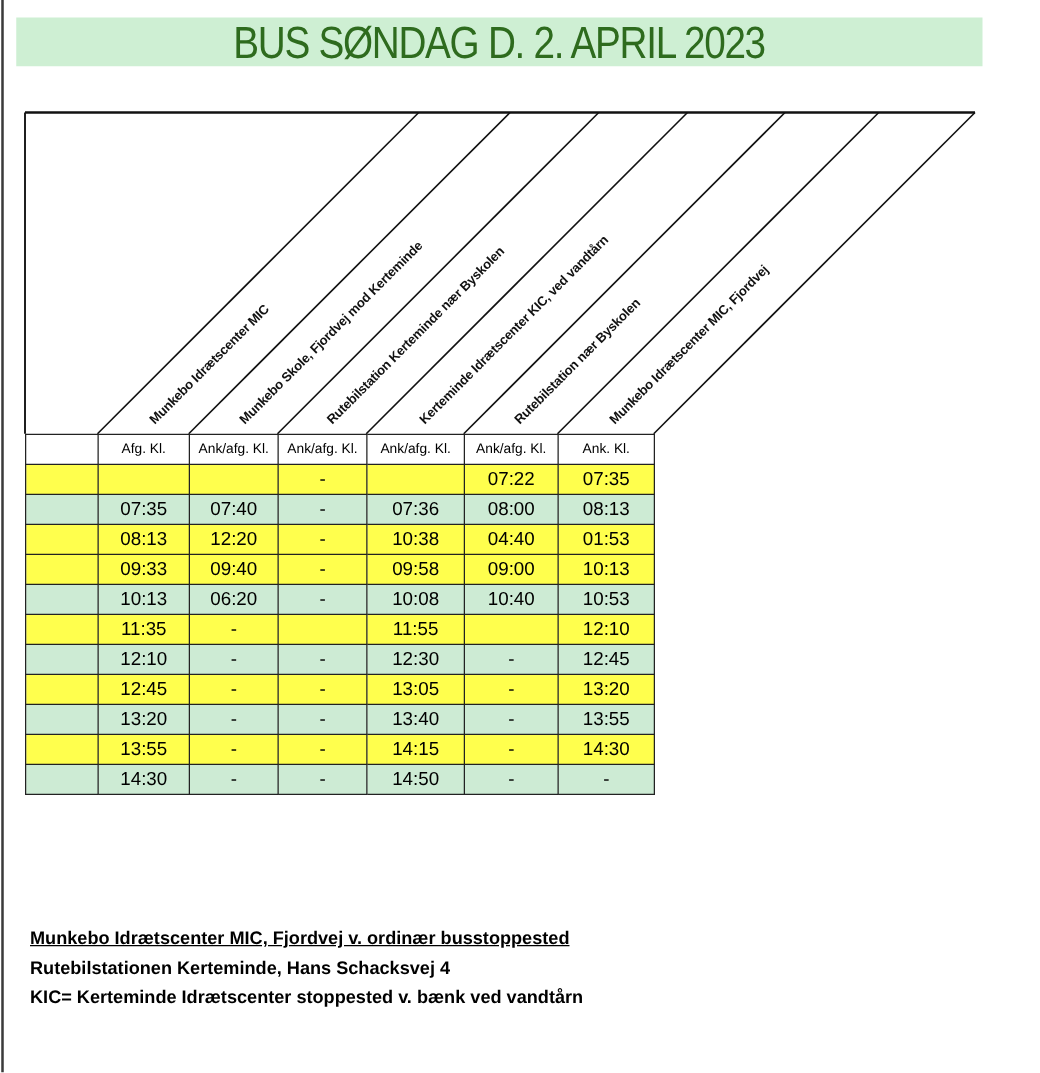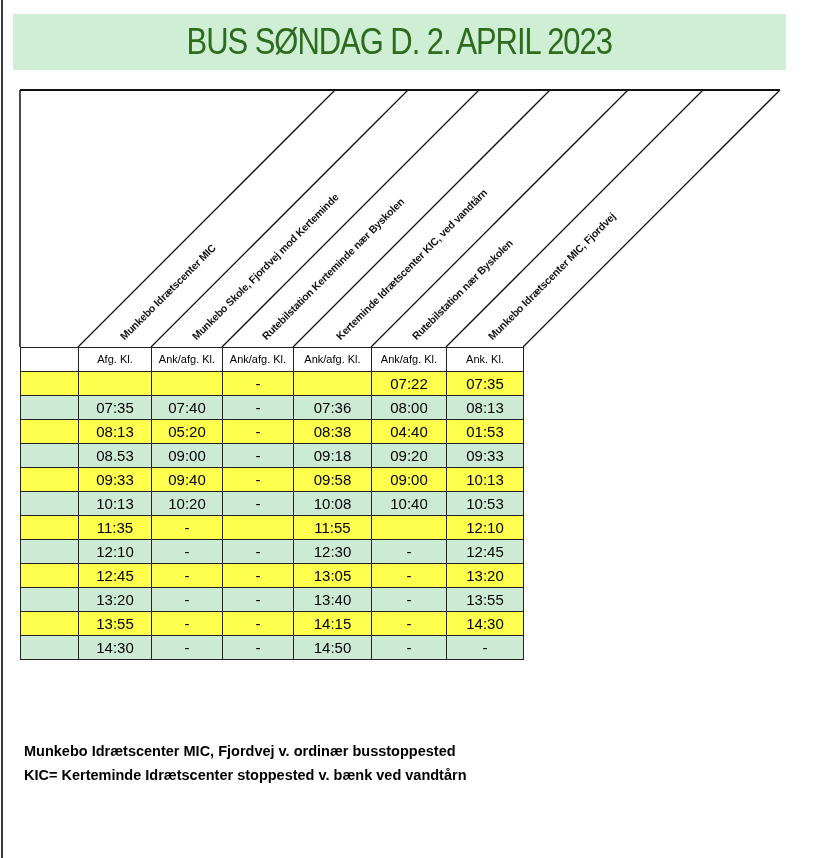--- a/index.html
+++ b/index.html
@@ -1,18 +1,18 @@
 <!DOCTYPE html>
 <html><head>
 <meta charset="utf-8">
 <style>
   html, body { margin:0; padding:0; background:#ffffff; }
   body { width:832px; height:858px; position:relative; overflow:hidden; font-family:"Liberation Sans", sans-serif; color:#000; }
   .page-border { position:absolute; left:1px; top:0; width:2px; height:858px; background:#3a3a3a; }
-  .title-banner { position:absolute; left:13px; top:14px; width:773px; height:56px; background:#ceefd3; display:flex; align-items:center; justify-content:center; }
+  .title-banner { position:absolute; left:13px; top:14px; width:773px; height:39px; background:#ceefd3; display:flex; align-items:center; justify-content:center; }
   .title-text { font-family:"Liberation Sans Narrow","Liberation Sans", sans-serif; font-size:36px; color:#2e6b1e; letter-spacing:-1.2px; transform:scaleX(0.86); white-space:nowrap; }
   svg.header-svg { position:absolute; left:0; top:0; }
   .diag-label { position:absolute; font-size:10.5px; font-weight:bold; white-space:nowrap; transform-origin:0 100%; transform:rotate(-45deg); color:#111; letter-spacing:-0.2px; }
   table.schedule { position:absolute; left:20px; top:347px; border-collapse:collapse; table-layout:fixed; }
   table.schedule td { border:1.5px solid #222; padding:0; text-align:center; height:23px; font-size:15px; line-height:23px; }
   table.schedule tr.subhead td { font-size:11px; background:#fff; }
   tr.yellow td { background:#ffff4d; }
   tr.green td { background:#cdebd4; }
   .footnotes { position:absolute; left:24px; top:740px; font-weight:bold; font-size:14.5px; line-height:23.5px; width:500px; overflow:hidden; white-space:nowrap; }
 </style>
@@ -80,48 +80,39 @@
         <td>07:35</td>
         <td>07:40</td>
         <td>-</td>
         <td>07:36</td>
         <td>08:00</td>
         <td>08:13</td>
   </tr>
   <tr class="yellow">
     <td></td>
         <td>08:13</td>
-        <td>05:20</td>
+        <td>12:20</td>
         <td>-</td>
-        <td>08:38</td>
+        <td>10:38</td>
         <td>04:40</td>
         <td>01:53</td>
-  </tr>
-  <tr class="green">
-    <td></td>
-        <td>08.53</td>
-        <td>09:00</td>
-        <td>-</td>
-        <td>09:18</td>
-        <td>09:20</td>
-        <td>09:33</td>
   </tr>
   <tr class="yellow">
     <td></td>
         <td>09:33</td>
         <td>09:40</td>
         <td>-</td>
         <td>09:58</td>
         <td>09:00</td>
         <td>10:13</td>
   </tr>
   <tr class="green">
     <td></td>
         <td>10:13</td>
-        <td>10:20</td>
+        <td>06:20</td>
         <td>-</td>
         <td>10:08</td>
         <td>10:40</td>
         <td>10:53</td>
   </tr>
   <tr class="yellow">
     <td></td>
         <td>11:35</td>
         <td>-</td>
         <td></td>
@@ -171,15 +162,16 @@
         <td>-</td>
         <td>-</td>
         <td>14:50</td>
         <td>-</td>
         <td>-</td>
   </tr>
 </tbody>
   </table>
 
 <div class="footnotes">
-  <div style="width:452px; overflow:hidden;">Munkebo Idrætscenter MIC, Fjordvej v. ordinær busstoppested</div>
+  <div style="width:452px; overflow:hidden;text-decoration:underline;">Munkebo Idrætscenter MIC, Fjordvej v. ordinær busstoppested</div>
+  <div>Rutebilstationen Kerteminde, Hans Schacksvej 4</div>
   <div>KIC= Kerteminde Idrætscenter stoppested v. bænk ved vandtårn</div>
 </div>
 
 </body></html>

